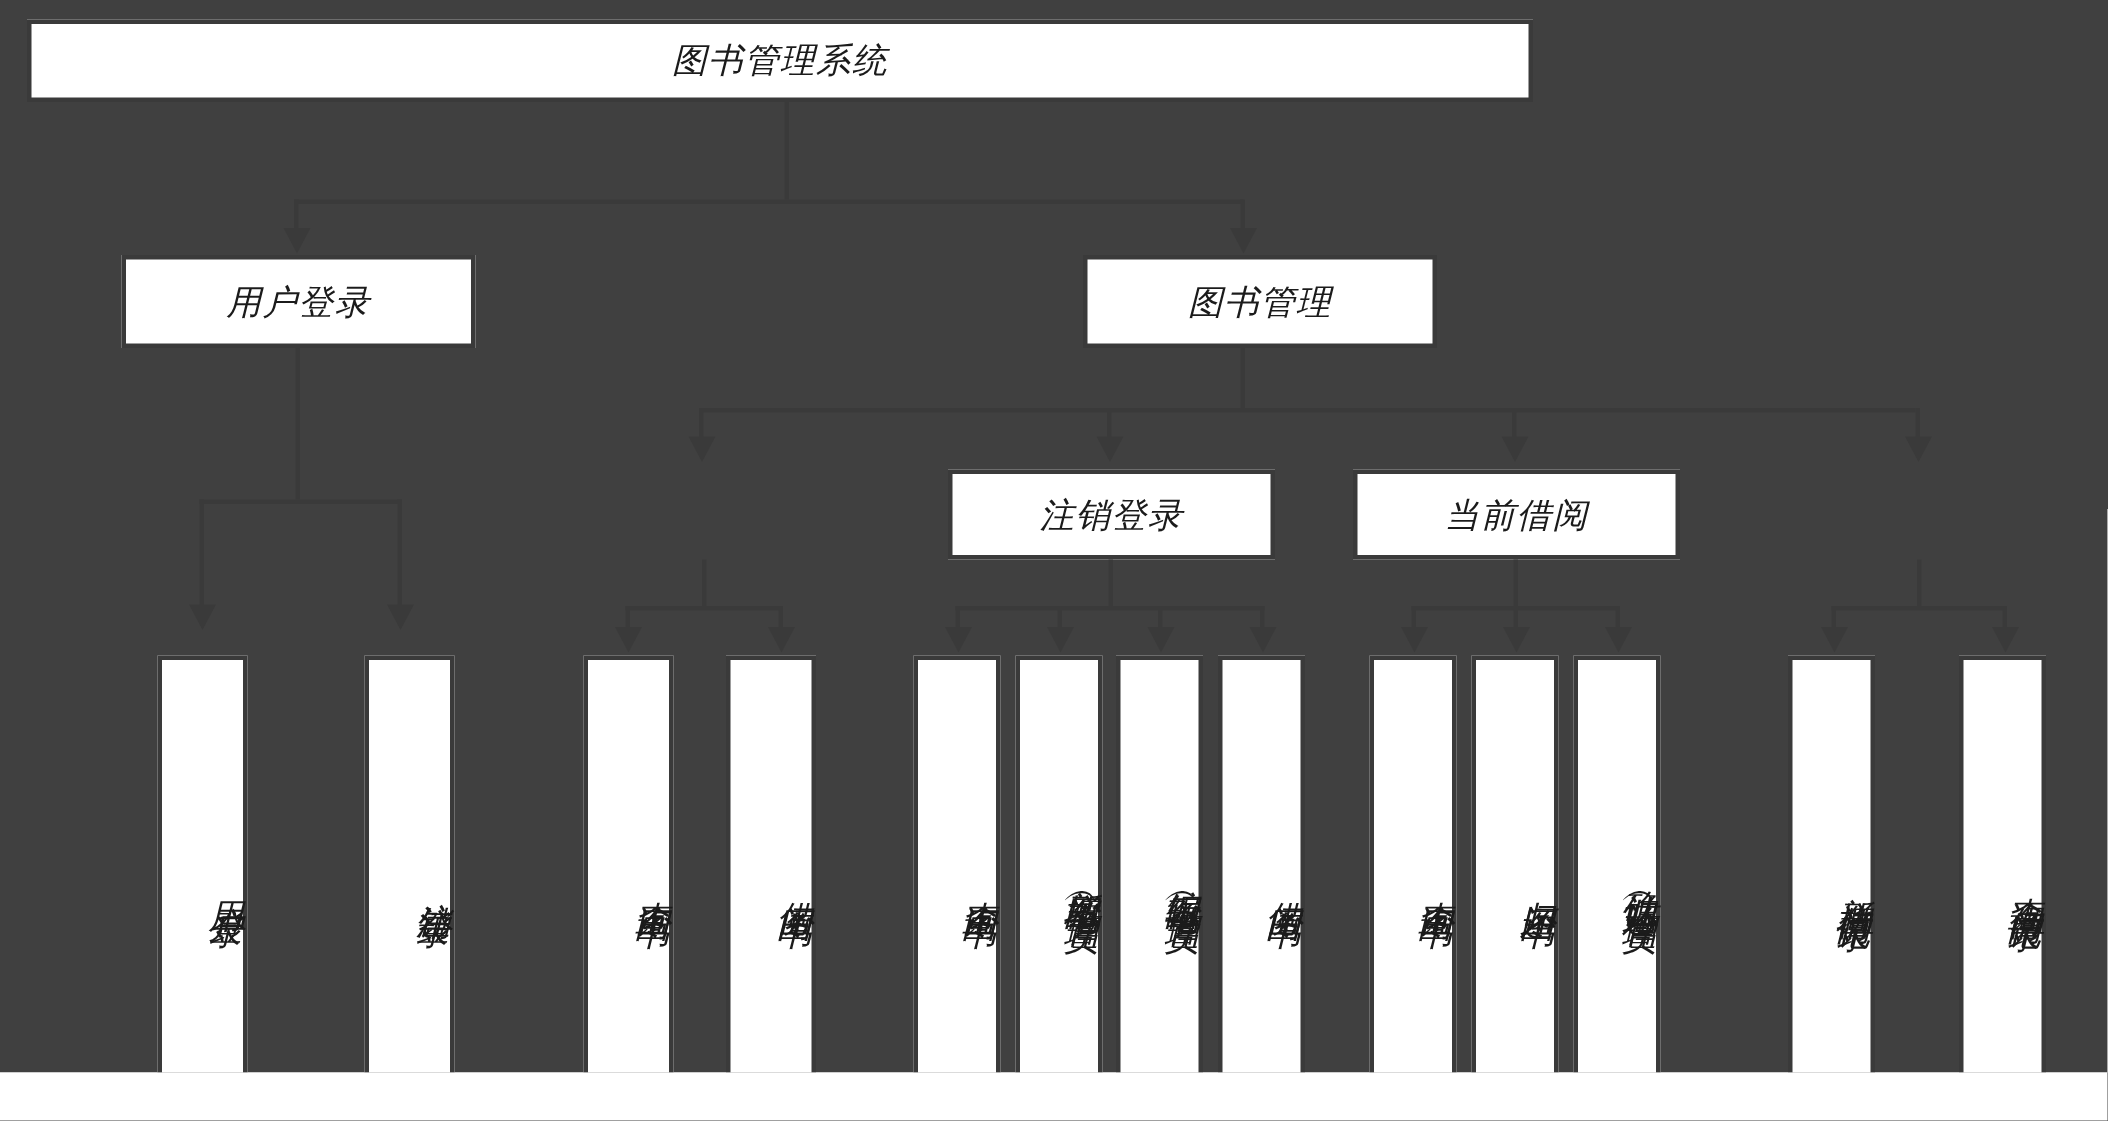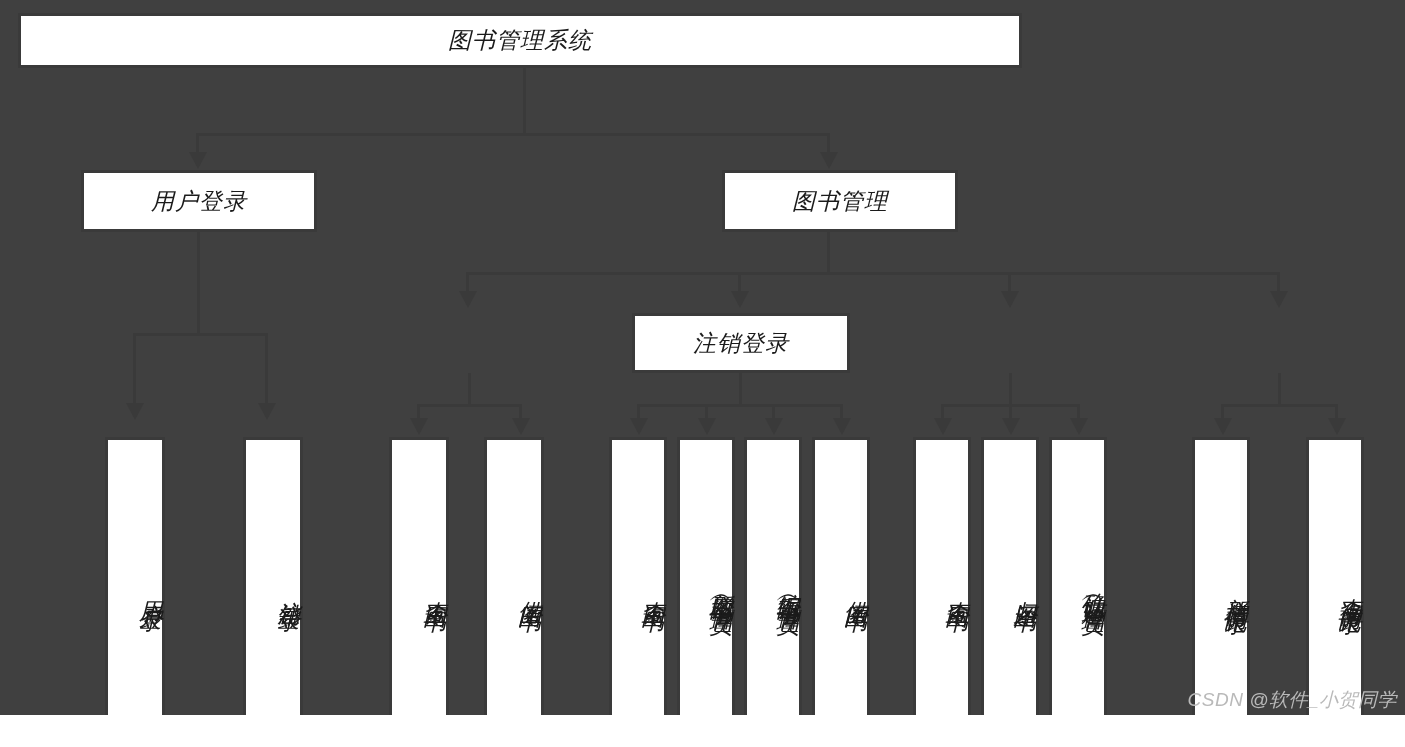--- a/index.html
+++ b/index.html
@@ -117,20 +117,23 @@
   <div class="vline" style="left:1008px; top:272px; height:22px;"></div>
   <div class="vline" style="left:1277px; top:272px; height:22px;"></div>
   <div class="arrow" style="left:459px; top:291px;"></div>
   <div class="arrow" style="left:731px; top:291px;"></div>
   <div class="arrow" style="left:1001px; top:291px;"></div>
   <div class="arrow" style="left:1270px; top:291px;"></div>
 
   <div class="node horiz" style="left:632px; top:313px; width:218px; height:60px;">
     <span>注销登录</span>
   </div>
+  <div class="node horiz" style="left:902px; top:313px; width:218px; height:60px;">
+    <span>当前借阅</span>
+  </div>
 
   <div class="vline" style="left:468px; top:373px; height:31px;"></div>
   <div class="hline" style="left:417px; top:404px; width:105px;"></div>
   <div class="vline" style="left:417px; top:404px; height:16px;"></div>
   <div class="vline" style="left:519px; top:404px; height:16px;"></div>
   <div class="arrow" style="left:410px; top:418px;"></div>
   <div class="arrow" style="left:512px; top:418px;"></div>
 
   <div class="vline" style="left:739px; top:373px; height:31px;"></div>
   <div class="hline" style="left:637px; top:404px; width:206px;"></div>
@@ -196,15 +199,14 @@
     <span>确认归还（管理员）</span>
   </div>
 
   <div class="node vert" style="left:1192px; top:437px; width:58px; height:297px;">
     <span>新增借阅记录</span>
   </div>
   <div class="node vert" style="left:1306px; top:437px; width:58px; height:297px;">
     <span>查询借阅记录</span>
   </div>
 
-  <div id="watermark">CSDN @软件_小贺同学</div>
 
 </div>
 
 </body></html>

